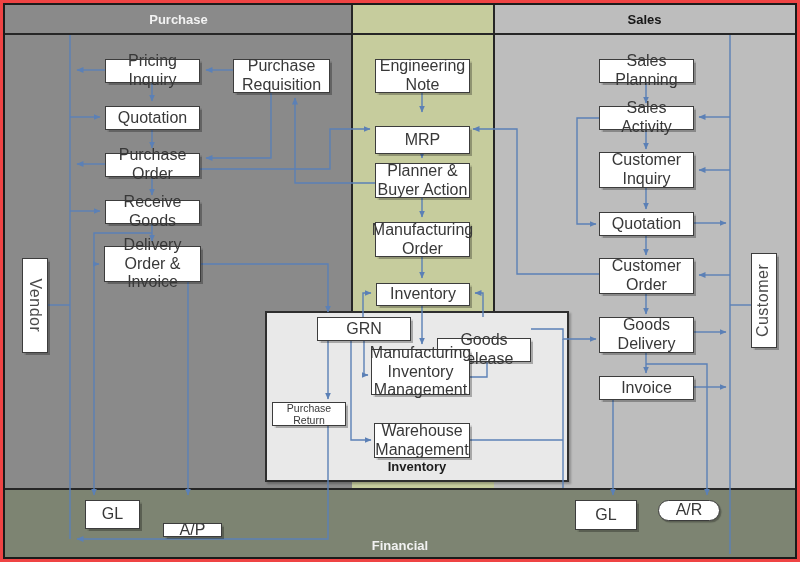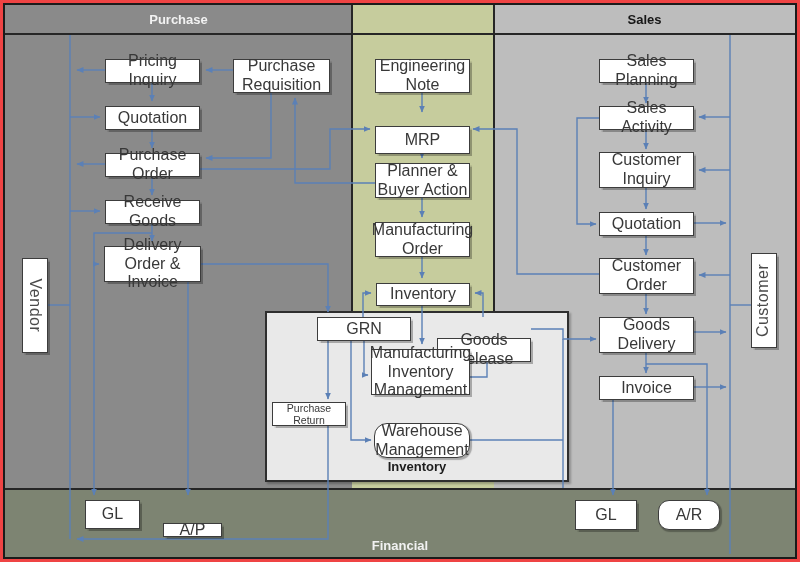--- a/index.html
+++ b/index.html
@@ -125,32 +125,32 @@
   <div class="node" style="left:375px;top:59px;width:95px;height:34px;">Engineering Note</div>
   <div class="node" style="left:375px;top:126px;width:95px;height:28px;">MRP</div>
   <div class="node" style="left:375px;top:163px;width:95px;height:35px;">Planner &amp; Buyer Action</div>
   <div class="node" style="left:375px;top:222px;width:95px;height:35px;">Manufacturing Order</div>
   <div class="node" style="left:376px;top:283px;width:94px;height:23px;">Inventory</div>
 
   <div class="node" style="left:317px;top:317px;width:94px;height:24px;">GRN</div>
   <div class="node" style="left:437px;top:317px;width:94px;height:24px;margin-top:21px;">Goods Release</div>
   <div class="node" style="left:371px;top:349px;width:99px;height:46px;">Manufacturing Inventory Management</div>
   <div class="node" style="left:272px;top:402px;width:74px;height:24px;font-size:10.5px;">Purchase Return</div>
-  <div class="node" style="left:374px;top:423px;width:96px;height:35px;border-radius:13px;">Warehouse Management</div>
+  <div class="node" style="left:374px;top:423px;width:96px;height:35px;">Warehouse Management</div>
 
   <div class="node" style="left:599px;top:59px;width:95px;height:24px;">Sales Planning</div>
   <div class="node" style="left:599px;top:106px;width:95px;height:24px;">Sales Activity</div>
   <div class="node" style="left:599px;top:152px;width:95px;height:36px;">Customer Inquiry</div>
   <div class="node" style="left:599px;top:212px;width:95px;height:24px;">Quotation</div>
   <div class="node" style="left:599px;top:258px;width:95px;height:36px;">Customer Order</div>
   <div class="node" style="left:599px;top:317px;width:95px;height:36px;">Goods Delivery</div>
   <div class="node" style="left:599px;top:376px;width:95px;height:24px;">Invoice</div>
   <div class="node" style="left:751px;top:253px;width:26px;height:95px;">
     <span class="rot-ccw">Customer</span>
   </div>
 
   <div class="node" style="left:85px;top:500px;width:55px;height:29px;">GL</div>
   <div class="node" style="left:163px;top:523px;width:59px;height:14px;">A/P</div>
   <div class="node" style="left:575px;top:500px;width:62px;height:30px;">GL</div>
-  <div class="node" style="left:658px;top:500px;width:62px;height:30px;border-radius:11px;">A/R</div>
+  <div class="node" style="left:658px;top:500px;width:62px;height:21px;border-radius:11px;">A/R</div>
 
   <div class="frame"></div>
 </div>
 
 </body></html>

